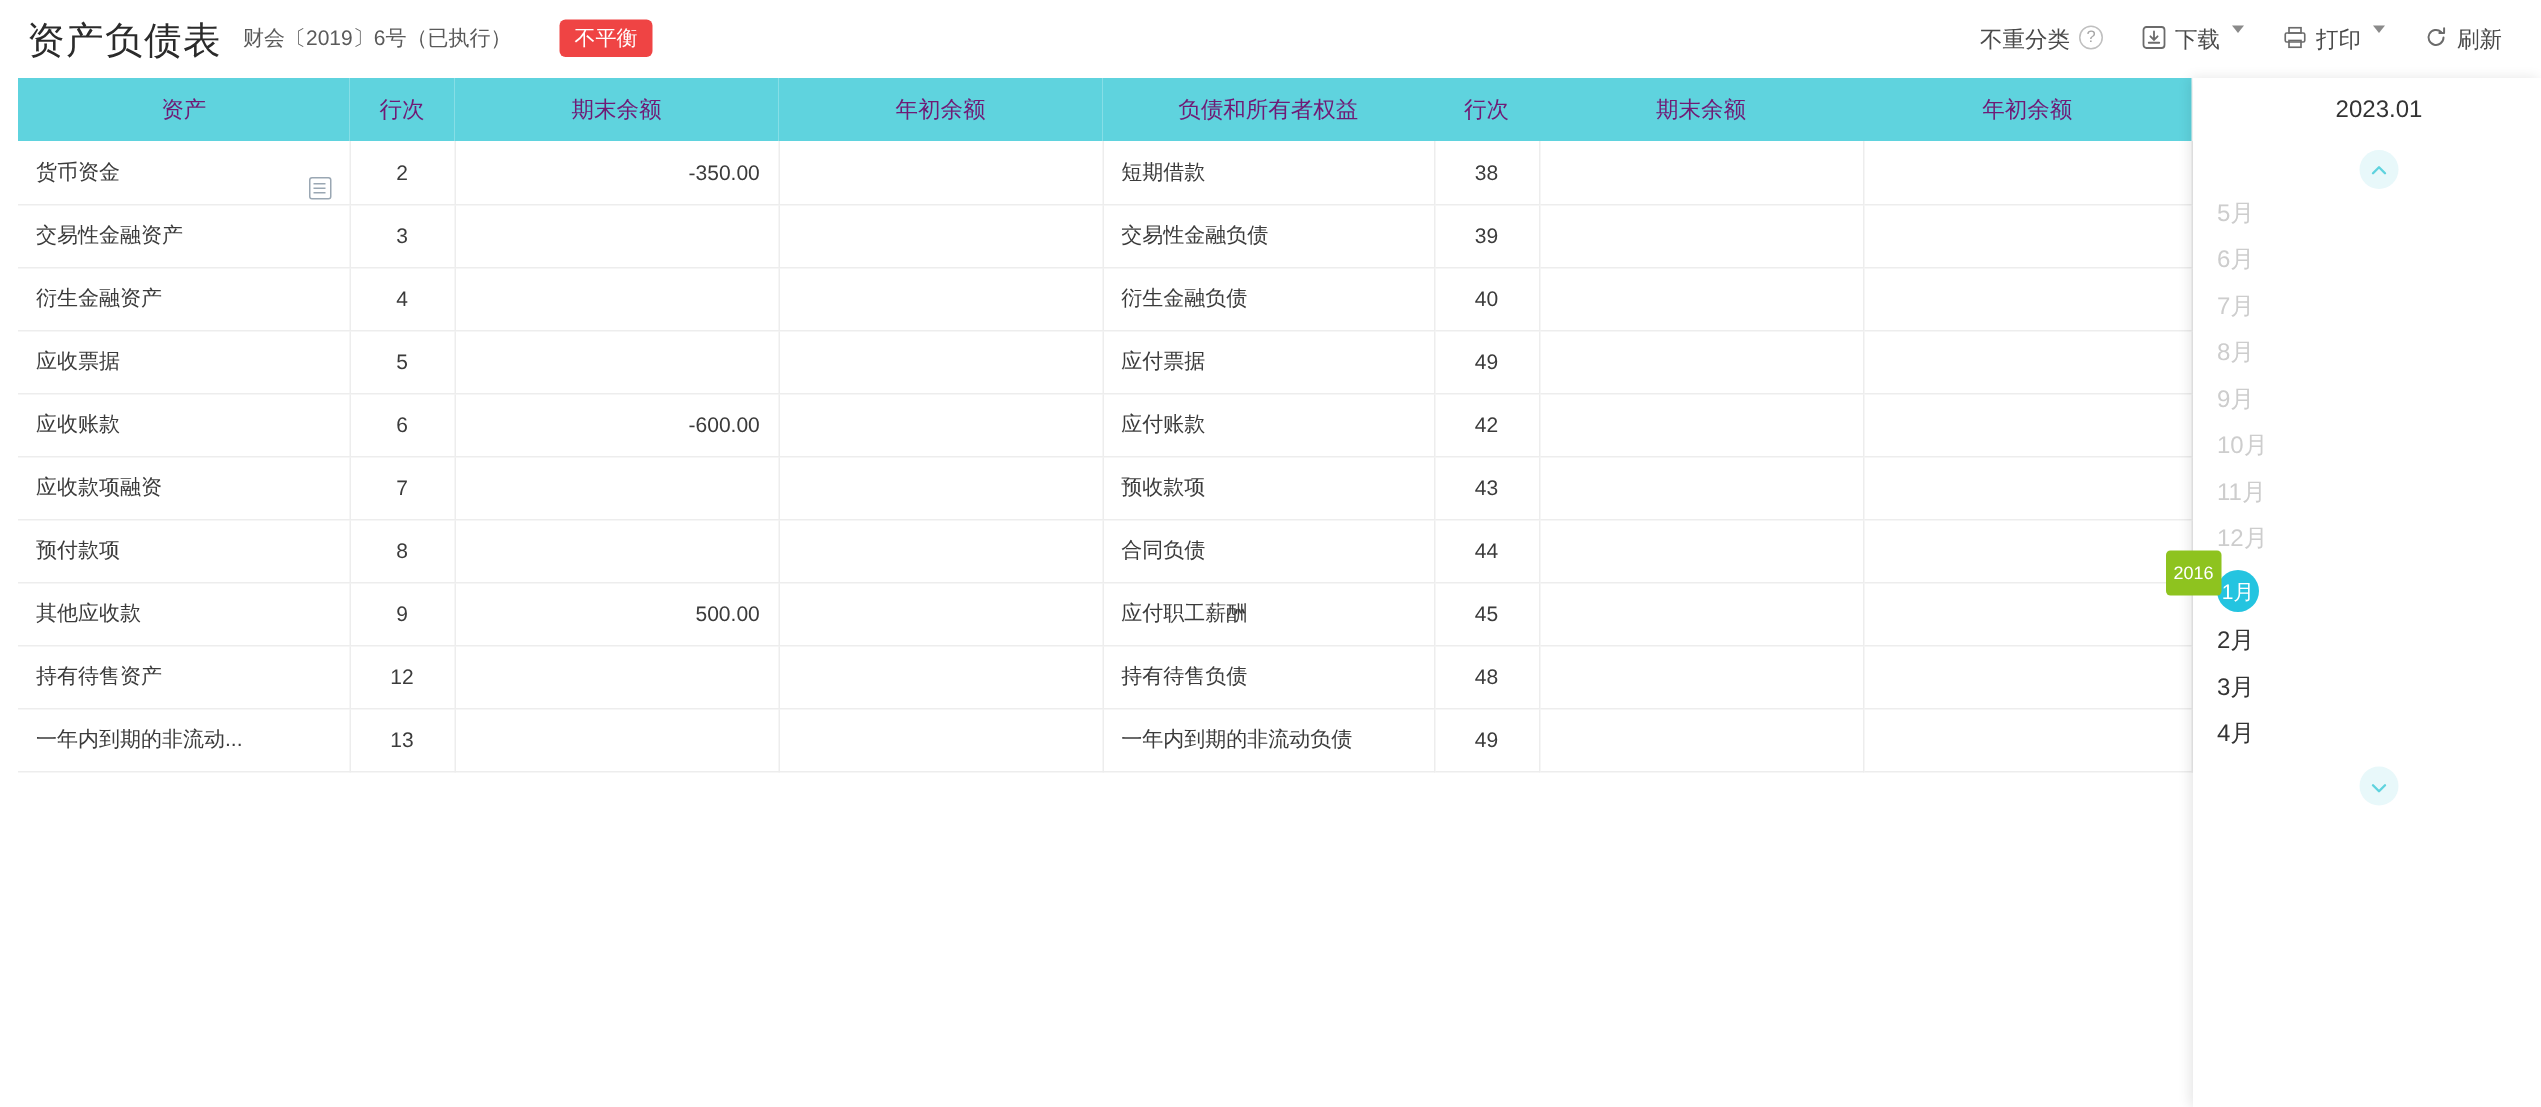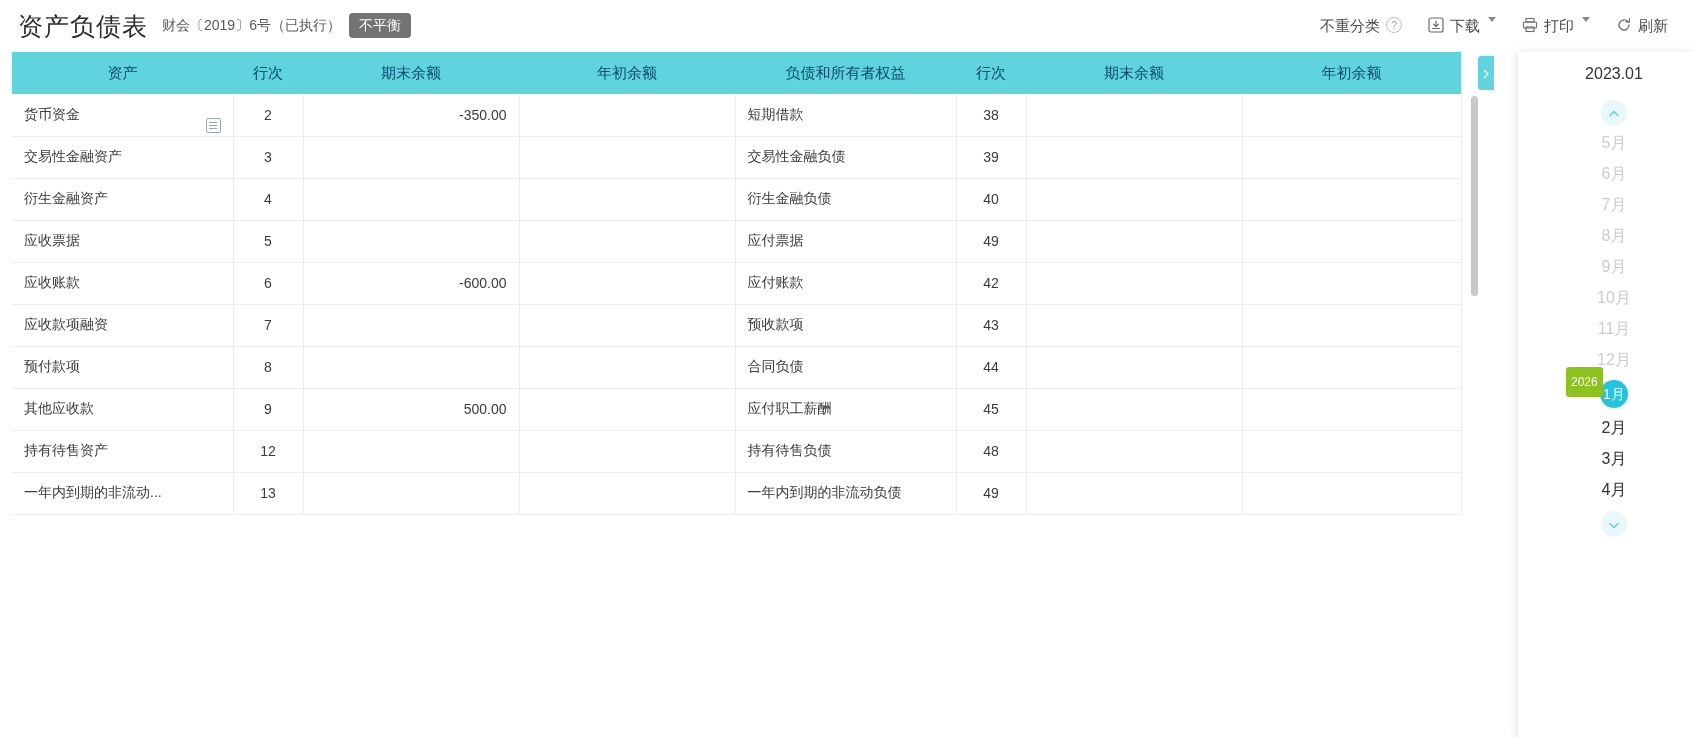--- a/index.html
+++ b/index.html
@@ -30,22 +30,22 @@
     font-size: 25px;
     color: #2b2b2b;
     letter-spacing: 1px;
   }
   .hdr-sub {
     margin-left: 14px;
     font-size: 14px;
     color: #5a5a5a;
   }
   .badge-unbalanced {
-    margin-left: 8px;
-    background: #737373;
+    margin-left: 32px;
+    background: #ef4444;
     color: #ffffff;
     font-size: 14px;
     border-radius: 4px;
     padding: 5px 10px 6px 10px;
     line-height: 1;
     position: relative;
     top: -1px;
   }
   .hdr-right {
     margin-left: auto;
@@ -94,21 +94,21 @@
     height: 686px;
     overflow: hidden;
   }
   table.bs {
     border-collapse: collapse;
     width: 1449px;
     table-layout: fixed;
   }
   table.bs th {
     background: #5fd3de;
-    color: #0c4a6e;
+    color: #701a75;
     font-weight: normal;
     font-size: 15px;
     height: 42px;
     border: none;
     text-align: center;
   }
   table.bs td {
     height: 42px;
     border-bottom: 1px solid #ededed;
     border-right: 1px solid #ededed;
@@ -158,21 +158,21 @@
     border-radius: 3px 0 0 3px;
     color: #ffffff;
     font-size: 12px;
     line-height: 34px;
     text-align: center;
     cursor: pointer;
   }
   .period-panel {
     position: absolute;
     top: 52px; right: 0;
-    width: 176px;
+    width: 232px;
     height: 686px;
     background: #ffffff;
     box-shadow: -2px 0 8px rgba(0,0,0,0.10);
     padding-left: 16px;
   }
   .period-head {
     height: 44px;
     display: flex;
     align-items: center;
     justify-content: center;
@@ -186,21 +186,20 @@
     color: #5fd3de;
     margin: 4px auto 6px auto;
     text-align: center;
     line-height: 26px;
     font-size: 14px;
     cursor: pointer;
   }
   .month-list {
     display: flex;
     flex-direction: column;
-    align-items: center;
     gap: 9px;
     margin-top: 2px;
   }
   .month {
     font-size: 16px;
     color: #cdcdcd;
     height: 22px;
     line-height: 22px;
     cursor: pointer;
     position: relative;
@@ -419,21 +418,21 @@
     </div>
     <div class="month-list" id="month-list">
         <div class="month">5月</div>
         <div class="month">6月</div>
         <div class="month">7月</div>
         <div class="month">8月</div>
         <div class="month">9月</div>
         <div class="month">10月</div>
         <div class="month">11月</div>
         <div class="month">12月</div>
-        <div class="month current"><span class="year-tag">2026</span>1月</div>
+        <div class="month current"><span class="year-tag">2016</span>1月</div>
         <div class="month dark">2月</div>
         <div class="month dark">3月</div>
         <div class="month dark">4月</div>
       </div>
     <div class="arrow-btn" style="margin-top:10px">
       <svg width="14" height="14" viewBox="0 0 14 14" style="vertical-align:middle">
           <path d="M3 5.5L7 9.5l4-4" fill="none" stroke="#5fd3de" stroke-width="1.6" stroke-linecap="round" stroke-linejoin="round"></path>
         </svg>
     </div>
   </div>

